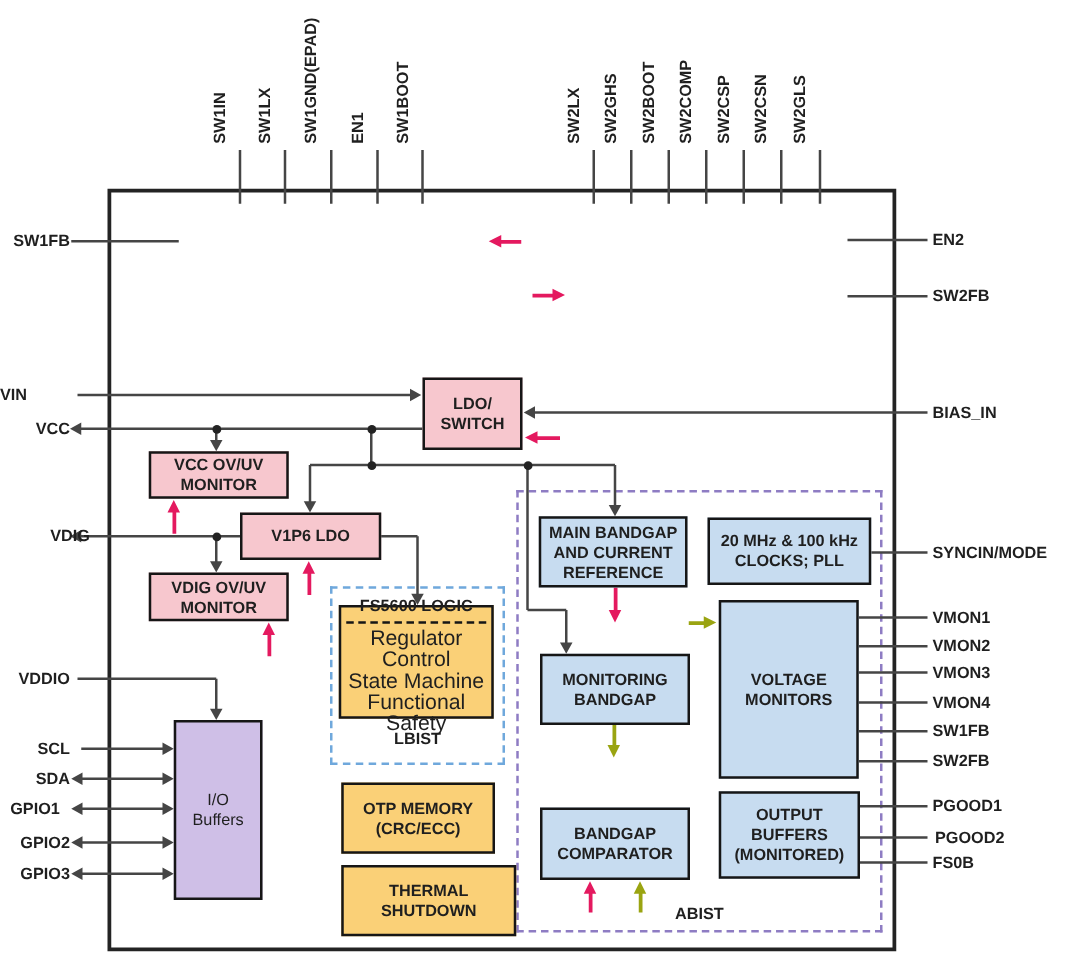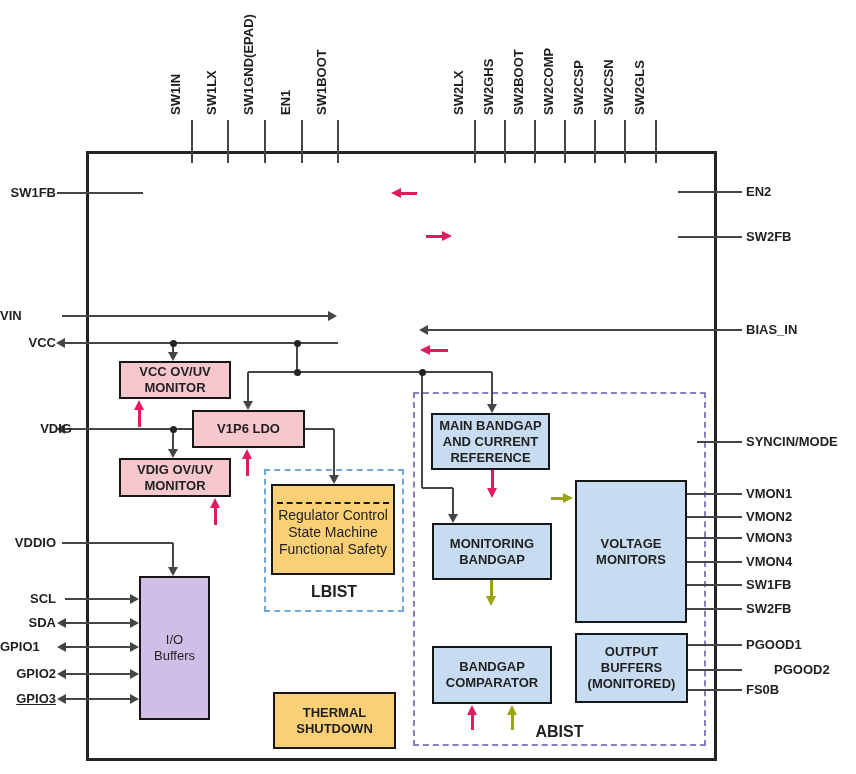--- a/index.html
+++ b/index.html
@@ -5,38 +5,38 @@
   html,body{margin:0;padding:0;background:#ffffff;}
   #canvas{
     position:relative;
     font-family:"Liberation Sans", sans-serif;
     color:#1f1f1f;
     background:#ffffff;
     overflow:hidden;
   }
   .chip{position:absolute;border:3px solid #232323;background:transparent;}
   .gbox{position:absolute;border:2px dashed;background:transparent;}
-  .glabel{position:absolute;font-weight:bold;font-size:16px;text-align:center;}
+  .glabel{position:absolute;font-weight:bold;font-size:13px;text-align:center;}
   .blk{
     position:absolute;border:2px solid #161616;
     display:flex;flex-direction:column;justify-content:center;align-items:center;
     text-align:center;font-size:13px;line-height:16px;box-sizing:border-box;
   }
   .blk.bold{font-weight:bold;}
   .seg{position:absolute;background:#454545;}
   .dot{position:absolute;width:7px;height:7px;border-radius:50%;background:#232323;}
   .tri{position:absolute;width:0;height:0;}
   .pinlabel{position:absolute;font-size:13px;font-weight:bold;white-space:nowrap;}
   .toplabel{
     position:absolute;width:110px;height:16px;font-size:13px;font-weight:bold;
     transform:rotate(-90deg);transform-origin:0 100%;white-space:nowrap;
   }
   .fsheader{font-weight:bold;font-size:13px;padding:5px 0 4px 0;width:100%;}
   .fsdivider{border-top:2px dashed #161616;width:94%;margin:0 auto;}
-  .fsbody{font-size:14px;line-height:17px;padding-top:3px;}
+  .fsbody{font-size:17px;line-height:17px;padding-top:3px;}
 </style>
 </head>
 <body>
 
 <div id="canvas" style="width: 856px; height: 774px;">
     <div class="gbox" style="left: 264px; top: 469px; width: 136px; height: 139px; border-color: rgb(111, 168, 220);"></div>
     <div class="glabel" style="left: 264px; top: 583px; width: 140px;">LBIST</div>
     <div class="gbox" style="left: 413px; top: 392px; width: 289px; height: 350px; border-color: rgb(142, 124, 195);"></div>
     <div class="glabel" style="left: 413px; top: 723px; width: 293px;">ABIST</div>
     <div class="chip" style="left: 86px; top: 151px; width: 625px; height: 604px;"></div>
@@ -127,47 +127,60 @@
     <div class="seg" style="left: 490.5px; top: 470px; width: 3px; height: 20px; background: rgb(228, 25, 95);"></div>
     <div class="tri" style="border-top: 10px solid rgb(228, 25, 95); border-left: 5.5px solid transparent; border-right: 5.5px solid transparent; left: 486.5px; top: 488px;"></div>
     <div class="seg" style="left: 470.5px; top: 713px; width: 3px; height: 17px; background: rgb(228, 25, 95);"></div>
     <div class="tri" style="border-bottom: 10px solid rgb(228, 25, 95); border-left: 5.5px solid transparent; border-right: 5.5px solid transparent; left: 466.5px; top: 705px;"></div>
     <div class="seg" style="left: 551px; top: 496.5px; width: 14px; height: 3px; background: rgb(154, 164, 17);"></div>
     <div class="tri" style="border-left: 10px solid rgb(154, 164, 17); border-top: 5.5px solid transparent; border-bottom: 5.5px solid transparent; left: 563px; top: 492.5px;"></div>
     <div class="seg" style="left: 489.5px; top: 580px; width: 3px; height: 18px; background: rgb(154, 164, 17);"></div>
     <div class="tri" style="border-top: 10px solid rgb(154, 164, 17); border-left: 5.5px solid transparent; border-right: 5.5px solid transparent; left: 485.5px; top: 596px;"></div>
     <div class="seg" style="left: 510.5px; top: 713px; width: 3px; height: 17px; background: rgb(154, 164, 17);"></div>
     <div class="tri" style="border-bottom: 10px solid rgb(154, 164, 17); border-left: 5.5px solid transparent; border-right: 5.5px solid transparent; left: 506.5px; top: 705px;"></div>
+    <div class="blk bold" style="left: 338px; top: 302px; width: 80px; height: 58px; background: rgb(247, 199, 206);">
+      <div>LDO/</div>
+      <div>SWITCH</div>
+    </div>
     <div class="blk bold" style="left: 119px; top: 361px; width: 112px; height: 38px; background: rgb(247, 199, 206);">
       <div>VCC OV/UV</div>
       <div>MONITOR</div>
     </div>
     <div class="blk bold" style="left: 192px; top: 410px; width: 113px; height: 38px; background: rgb(247, 199, 206);">
       <div>V1P6 LDO</div>
     </div>
     <div class="blk bold" style="left: 119px; top: 458px; width: 112px; height: 39px; background: rgb(247, 199, 206);">
       <div>VDIG OV/UV</div>
       <div>MONITOR</div>
     </div>
     <div class="blk" style="left: 271px; top: 484px; width: 124px; height: 91px; background: rgb(250, 208, 119);">
+      <div class="fsheader">FS5600 LOGIC</div>
       <div class="fsdivider"></div>
       <div class="fsbody">
         <div>Regulator Control</div>
         <div>State Machine</div>
         <div>Functional Safety</div>
       </div>
     </div>
-    <div class="blk bold" style="left: 273px; top: 692px; width: 123px; height: 57px; background: rgb(250, 208, 119);">
+    <div class="blk bold" style="left: 273px; top: 626px; width: 123px; height: 57px; background: rgb(250, 208, 119);">
+      <div>OTP MEMORY</div>
+      <div>(CRC/ECC)</div>
+    </div>
+    <div class="blk bold" style="left: 273px; top: 692px; width: 140px; height: 57px; background: rgb(250, 208, 119);">
       <div>THERMAL</div>
       <div>SHUTDOWN</div>
     </div>
     <div class="blk bold" style="left: 431px; top: 413px; width: 119px; height: 57px; background: rgb(199, 220, 240);">
       <div>MAIN BANDGAP</div>
       <div>AND CURRENT</div>
       <div>REFERENCE</div>
+    </div>
+    <div class="blk bold" style="left: 566px; top: 414px; width: 131px; height: 54px; background: rgb(199, 220, 240);">
+      <div>20 MHz &amp; 100 kHz</div>
+      <div>CLOCKS; PLL</div>
     </div>
     <div class="blk bold" style="left: 432px; top: 523px; width: 120px; height: 57px; background: rgb(199, 220, 240);">
       <div>MONITORING</div>
       <div>BANDGAP</div>
     </div>
     <div class="blk bold" style="left: 575px; top: 480px; width: 112px; height: 143px; background: rgb(199, 220, 240);">
       <div>VOLTAGE</div>
       <div>MONITORS</div>
     </div>
     <div class="blk bold" style="left: 432px; top: 646px; width: 120px; height: 58px; background: rgb(199, 220, 240);">
@@ -195,29 +208,29 @@
     <div class="toplabel" style="left: 587px; top: 99px;">SW2CSP</div>
     <div class="toplabel" style="left: 617px; top: 99px;">SW2CSN</div>
     <div class="toplabel" style="left: 648px; top: 99px;">SW2GLS</div>
     <div class="pinlabel" style="left: 0px; top: 185px; width: 56px; text-align: right;">SW1FB</div>
     <div class="pinlabel" style="left: 0px; top: 308px; width: 56px; text-align: left;">VIN</div>
     <div class="pinlabel" style="left: 0px; top: 335px; width: 56px; text-align: right;">VCC</div>
     <div class="pinlabel" style="left: 16px; top: 421px; width: 56px; text-align: right;">VDIG</div>
     <div class="pinlabel" style="left: 0px; top: 535px; width: 56px; text-align: right;">VDDIO</div>
     <div class="pinlabel" style="left: 0px; top: 591px; width: 56px; text-align: right;">SCL</div>
     <div class="pinlabel" style="left: 0px; top: 615px; width: 56px; text-align: right;">SDA</div>
-    <div class="pinlabel" style="left: 0px; top: 639px; width: 56px; text-align: left;">GPIO1</div>
+    <div class="pinlabel" style="left: 0px; top: 639px; width: 56px; text-align: center;">GPIO1</div>
     <div class="pinlabel" style="left: 0px; top: 666px; width: 56px; text-align: right;">GPIO2</div>
-    <div class="pinlabel" style="left: 0px; top: 691px; width: 56px; text-align: right; text-decoration: underline;">GPIO3</div>
+    <div class="pinlabel" style="left: 0px; top: 691px; width: 56px; text-align: right;">GPIO3</div>
     <div class="pinlabel" style="left: 746px; top: 184px;">EN2</div>
     <div class="pinlabel" style="left: 746px; top: 229px;">SW2FB</div>
     <div class="pinlabel" style="left: 746px; top: 322px;">BIAS_IN</div>
     <div class="pinlabel" style="left: 746px; top: 434px;">SYNCIN/MODE</div>
     <div class="pinlabel" style="left: 746px; top: 486px;">VMON1</div>
     <div class="pinlabel" style="left: 746px; top: 509px;">VMON2</div>
     <div class="pinlabel" style="left: 746px; top: 530px;">VMON3</div>
     <div class="pinlabel" style="left: 746px; top: 554px;">VMON4</div>
     <div class="pinlabel" style="left: 746px; top: 577px;">SW1FB</div>
     <div class="pinlabel" style="left: 746px; top: 601px;">SW2FB</div>
     <div class="pinlabel" style="left: 746px; top: 637px;">PGOOD1</div>
-    <div class="pinlabel" style="left: 774px; top: 662px;">PGOOD2</div>
+    <div class="pinlabel" style="left: 748px; top: 662px;">PGOOD2</div>
     <div class="pinlabel" style="left: 746px; top: 682px;">FS0B</div>
   </div>
 
 </body></html>

